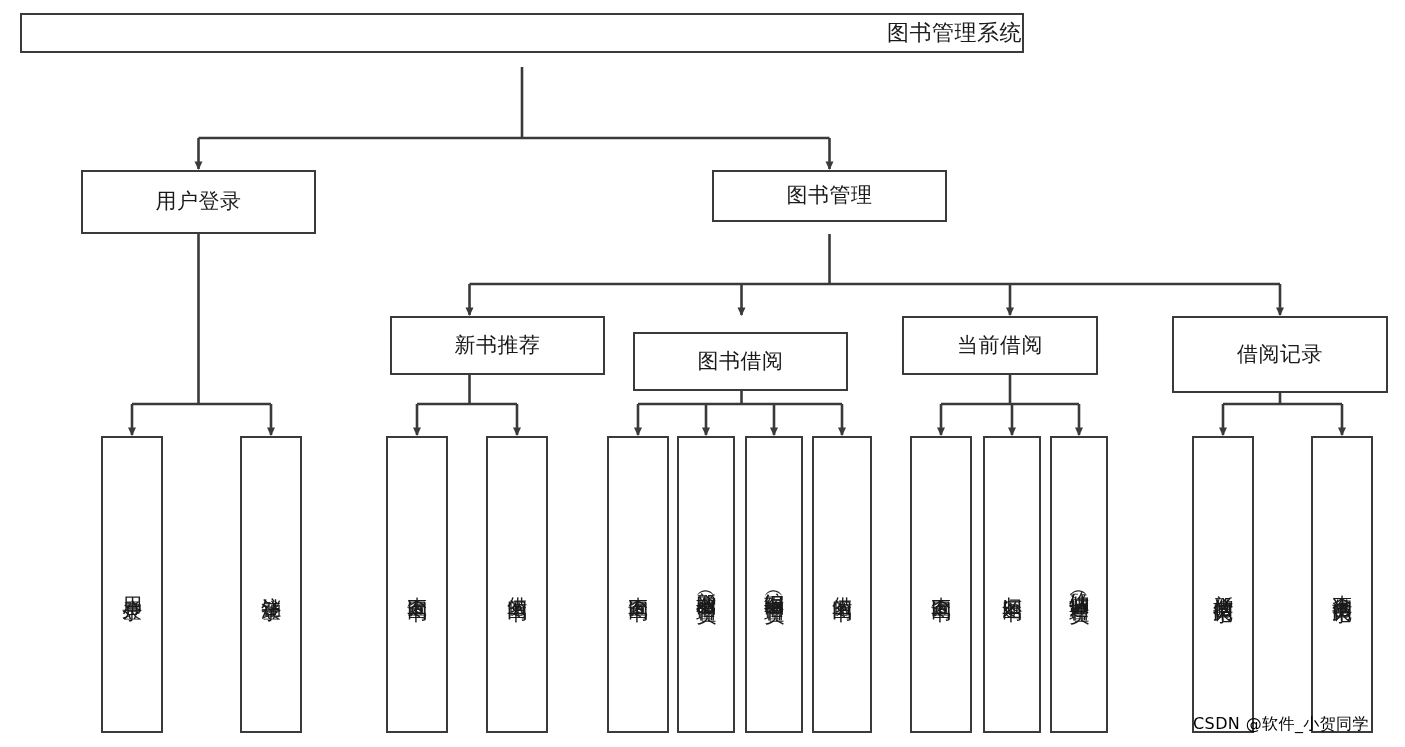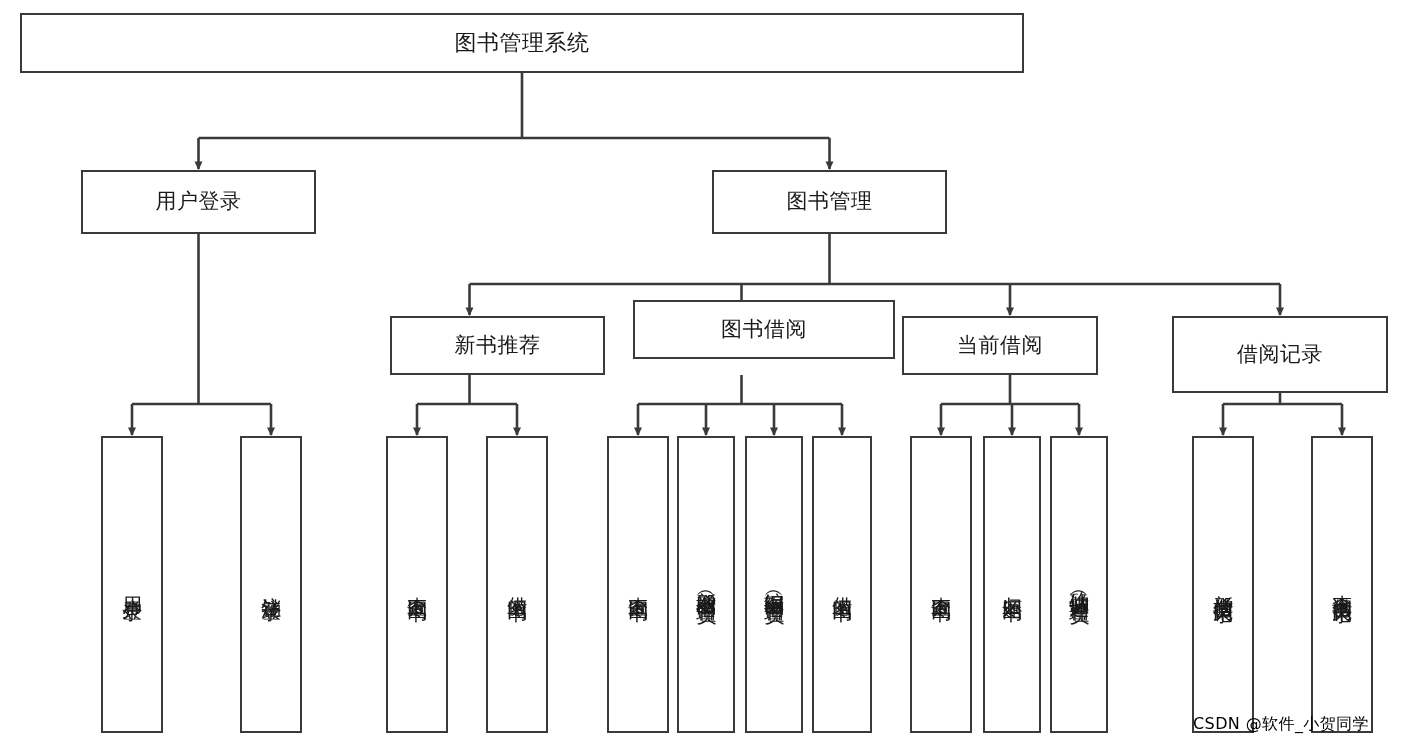--- a/index.html
+++ b/index.html
@@ -114,33 +114,33 @@
         <path d="M1012,404 L1012,435" marker-end="url(#arrowhead)"></path>
         <path d="M1079,404 L1079,435" marker-end="url(#arrowhead)"></path>
         <path d="M1280,375 L1280,404"></path>
         <path d="M1223,404 L1342,404"></path>
         <path d="M1223,404 L1223,435" marker-end="url(#arrowhead)"></path>
         <path d="M1342,404 L1342,435" marker-end="url(#arrowhead)"></path>
       </g>
   </svg>
 
   <div id="node-layer">
-      <div class="node root" style="left: 20px; top: 13px; width: 1004px; height: 60px;">
+      <div class="node root" style="left: 20px; top: 13px; width: 1004px; height: 40px; justify-content: flex-end;">
         <div class="node-label">图书管理系统</div>
       </div>
       <div class="node" style="left: 81px; top: 170px; width: 235px; height: 64px;">
         <div class="node-label">用户登录</div>
       </div>
-      <div class="node" style="left: 712px; top: 170px; width: 235px; height: 64px;">
+      <div class="node" style="left: 712px; top: 170px; width: 235px; height: 52px;">
         <div class="node-label">图书管理</div>
       </div>
       <div class="node" style="left: 362px; top: 316px; width: 215px; height: 59px; margin-left: 28px;">
         <div class="node-label">新书推荐</div>
       </div>
-      <div class="node" style="left: 633px; top: 300px; width: 262px; height: 59px;">
+      <div class="node" style="left: 633px; top: 332px; width: 215px; height: 59px;">
         <div class="node-label">图书借阅</div>
       </div>
       <div class="node" style="left: 902px; top: 316px; width: 196px; height: 59px;">
         <div class="node-label">当前借阅</div>
       </div>
       <div class="node" style="left: 1172px; top: 316px; width: 216px; height: 77px;">
         <div class="node-label">借阅记录</div>
       </div>
       <div class="node leaf" style="left: 101px; top: 436px; width: 62px; height: 297px;">
         <div class="node-label">用户登录</div>

